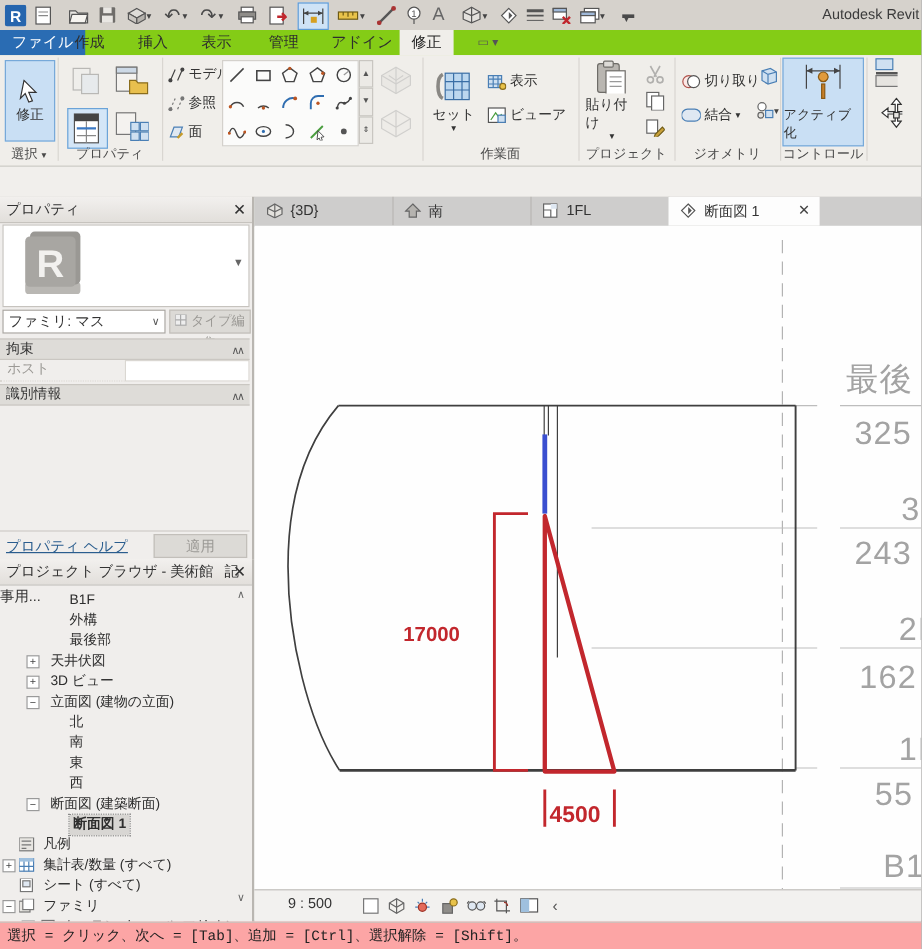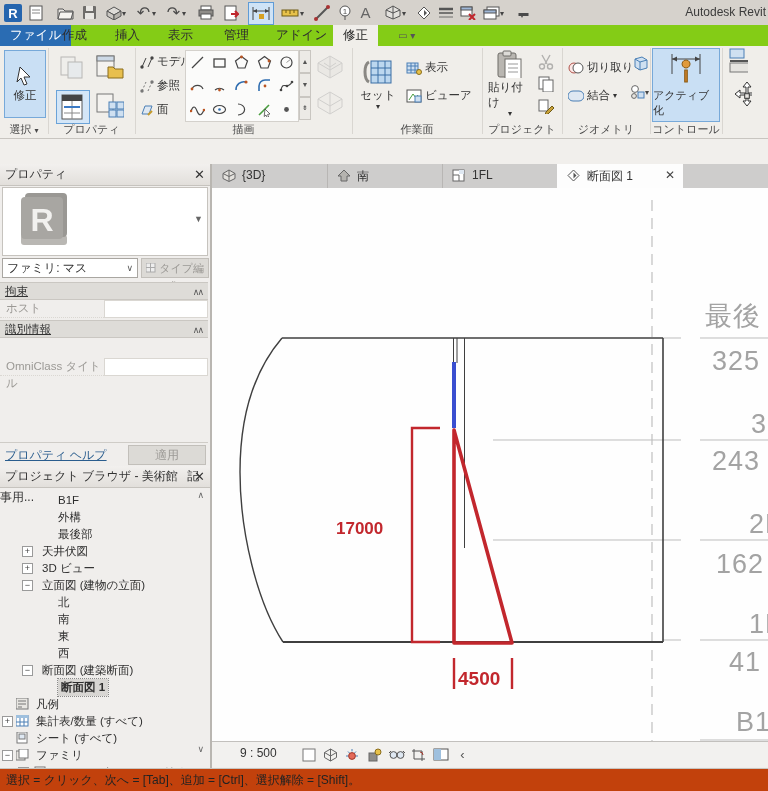--- a/index.html
+++ b/index.html
@@ -31,21 +31,21 @@
   .scrollcol{position:absolute;left:299px;top:4px;width:12px;height:70px;display:flex;flex-direction:column;}
   .scrollcol b{flex:1;border:1px solid #c9c6c1;background:#eceae6;font-size:7px;color:#555;display:flex;align-items:center;justify-content:center;font-weight:normal;}
   
   #options{position:absolute;left:0;top:139px;width:768px;height:25px;background:#f1efec;border-bottom:1px solid #cfccc7;}
   
   #props,#browser{position:absolute;left:0;width:210px;background:#f0eeec;border-right:2px solid #b9b6b1;}
   .ptitle{position:absolute;left:0;top:0;width:100%;height:21px;line-height:21px;background:linear-gradient(#f2f0ee,#e2dfdb);border-bottom:1px solid #c6c3be;font-size:12px;color:#333;}
   .ptitle .tx{margin-left:5px;}
   .xbtn{position:absolute;right:5px;top:0;font-size:13px;color:#333;}
   .sechdr{position:absolute;left:0;width:208px;height:16px;line-height:16px;background:#dedcd8;border-top:1px solid #cac7c2;border-bottom:1px solid #cac7c2;font-size:11.5px;color:#333;}
-  .sechdr .tx{margin-left:5px;text-decoration:underline;}
+  .sechdr .tx{margin-left:5px;}
   .sechdr .ch{position:absolute;right:6px;top:1px;font-size:9px;color:#555;letter-spacing:-2px;}
   .prow{position:absolute;left:0;width:208px;height:18px;}
   .prow .lab{position:absolute;left:0;top:0;width:104px;height:17px;line-height:17px;padding-left:6px;border-bottom:1px dotted #dad7d2;font-size:11.5px;}
   .prow .val{position:absolute;left:104px;top:0;width:102px;height:16px;background:#fff;border:1px solid #dad7d2;}
   
   .trow{position:absolute;left:0;width:196px;height:17px;line-height:17px;font-size:11.5px;color:#2e2e2e;white-space:nowrap;}
   .texp{position:absolute;top:3px;width:9px;height:9px;border:1px solid #9a9a9a;background:#fff;font-size:9px;line-height:9px;text-align:center;color:#444;}
   .tlabel{position:absolute;top:0;}
   .ticon{position:absolute;top:2px;width:13px;height:12px;}
   .tsel{background:#d8d6d3;outline:1px dotted #8a8a8a;}
@@ -53,21 +53,21 @@
   #viewtabs{position:absolute;left:212px;top:164px;width:556px;height:24px;background:#cecdcc;border-bottom:1px solid #a9a7a5;}
   .vtab{position:absolute;top:0;height:24px;border-right:1px solid #b8b6b4;color:#333;font-size:12px;}
   .vtab .vt-ic{position:absolute;left:10px;top:5px;}
   .vtab .vt-tx{position:absolute;left:30px;top:4px;}
   .vtab.active{background:#fdfdfd;}
   #drawarea{position:absolute;left:212px;top:188px;width:556px;height:553px;background:#fefefe;overflow:hidden;}
   .lvl{position:absolute;color:#a3a3a3;font-size:27px;white-space:nowrap;letter-spacing:1px;}
   #viewctrl{position:absolute;left:212px;top:741px;width:556px;height:25px;background:#f2f1ef;border-top:1px solid #c2c0bd;}
   .vc{position:absolute;top:4px;width:17px;height:17px;display:flex;align-items:center;justify-content:center;font-size:12px;color:#444;}
   
-  #status{position:absolute;left:0;top:768px;width:768px;height:23px;background:#c2410c;border-top:1px solid #c8c5c0;line-height:22px;color:#222;}
+  #status{position:absolute;left:0;top:768px;width:768px;height:23px;background:#fca5a5;border-top:1px solid #c8c5c0;line-height:22px;color:#222;font-family:Liberation Mono, monospace;}
   #status .tx{margin-left:6px;font-size:12px;}
   .link{color:#2a5d8e;text-decoration:underline;}
   .btn-gray{background:#dcdad6;border:1px solid #c2bfba;color:#9b9995;text-align:center;}
 </style>
 </head>
 <body>
 
 <div id="app">
 
   <div id="qat">
@@ -380,21 +380,20 @@
           <path d="M15,2 v22 M3,9 l12,7 12,-7" stroke="#aaa" fill="none"></path>
           <path d="M9,9 l6,4 6,-4" stroke="#aaa" fill="none"></path>
         </svg>
       </div>
     <div class="gicon abs gray" style="left:313px;top:42px;width:34px;height:32px">
         <svg width="30" height="28">
           <path d="M15,2 l12,7 v8 l-12,7 -12,-7 v-8 z" fill="#eceae6" stroke="#aaa"></path>
           <path d="M15,2 v22 M3,9 l12,7 12,-7" stroke="#aaa" fill="none"></path>
         </svg>
       </div>
-    <div class="plabel" style="left:135px;width:217px">描画</div>
 
     <div class="bigbtn" style="left:356px;top:4px;width:44px;height:66px">
       <svg width="30" height="28">
           <path d="M6,4 q-4,2 -4,10 q0,8 4,10" fill="none" stroke="#8a8884" stroke-width="3"></path>
           <rect x="8" y="3" width="20" height="22" fill="#bcd7ef" stroke="#3a6ea5"></rect>
           <path d="M8,10 h20 M8,17 h20 M15,3 v22 M22,3 v22" stroke="#3a6ea5"></path>
         </svg>
       <span>セット</span>
       <span style="font-size:8px;line-height:4px">▾</span>
     </div>
@@ -538,24 +537,20 @@
     </div>
     <div class="sechdr" style="top:118px">
       <span class="tx">拘束</span><span class="ch">∧∧</span>
     </div>
     <div class="prow" style="top:136px">
       <span class="lab" style="color:#9b9995">ホスト</span>
         <span class="val"></span>
     </div>
     <div class="sechdr" style="top:156px">
       <span class="tx">識別情報</span><span class="ch">∧∧</span>
-    </div>
-    <div class="prow" style="top:194px">
-      <span class="lab" style="color:#9b9995">OmniClass タイトル</span>
-        <span class="val"></span>
     </div>
     <div class="abs" style="left:0;top:278px;width:208px;height:24px;border-top:1px solid #cfccc7">
       <span class="link abs" style="left:5px;top:4px">プロパティ ヘルプ</span>
       <div class="abs btn-gray" style="left:128px;top:2px;width:76px;height:18px;line-height:18px">適用</div>
     </div>
   </div>
 
   <div id="browser" style="top:466px;height:302px">
     <div class="ptitle">
       <span class="tx">プロジェクト ブラウザ - 美術館</span>
@@ -722,21 +717,21 @@
       <text x="458" y="685" font-size="19" font-weight="bold" fill="#c2272d" font-family="Liberation Sans,sans-serif">4500</text>
     </svg>
     
     <span class="lvl" style="left:493px;top:110px">最後</span>
     <span class="lvl" style="left:500px;top:158px">325</span>
     <span class="lvl" style="left:539px;top:221px">3F</span>
     <span class="lvl" style="left:500px;top:258px">243</span>
     <span class="lvl" style="left:537px;top:321px">2F</span>
     <span class="lvl" style="left:504px;top:361px">162</span>
     <span class="lvl" style="left:537px;top:421px">1F</span>
-    <span class="lvl" style="left:517px;top:459px">41</span>
+    <span class="lvl" style="left:517px;top:459px">55</span>
     <span class="lvl" style="left:524px;top:519px">B1</span>
   </div>
 
   <div id="viewctrl">
     <span class="abs" style="left:28px;top:4px;font-size:12px;color:#333">9 : 500</span>
     <span class="vc" style="left:88px">
         <svg width="14" height="14">
           <rect x="1" y="1" width="12" height="12" fill="#fff" stroke="#777"></rect>
         </svg>
       </span>

